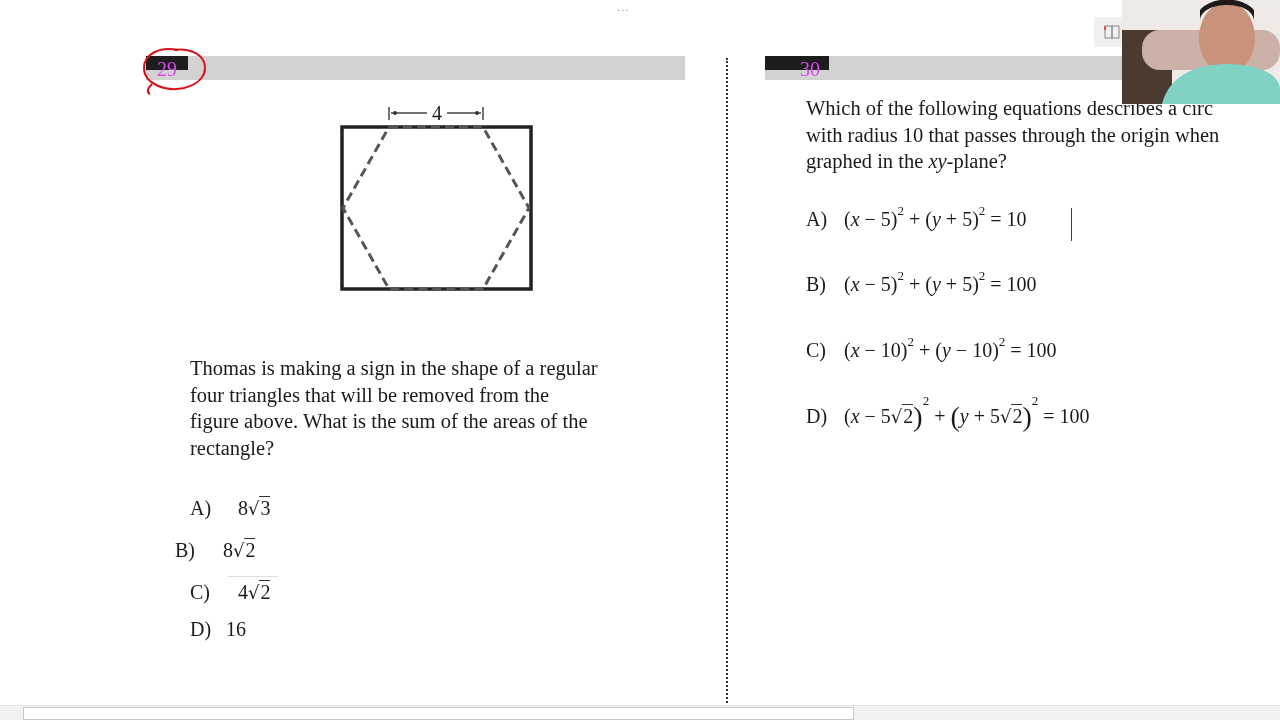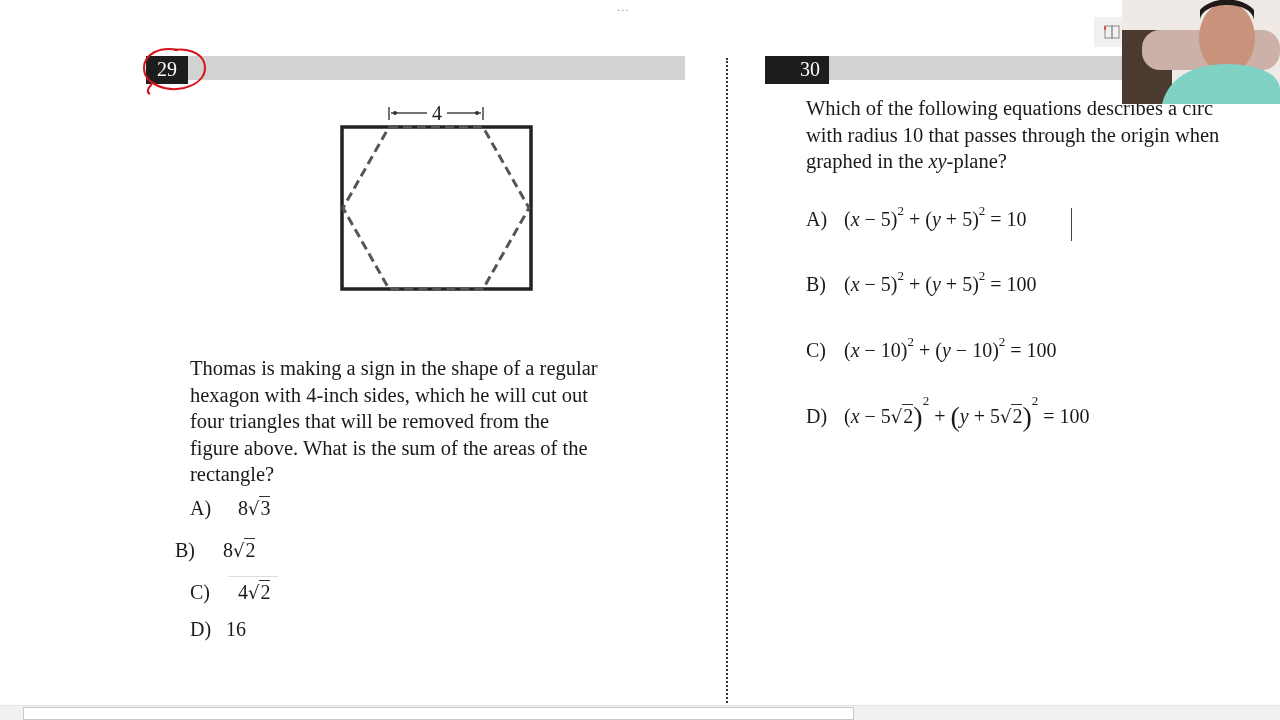--- a/index.html
+++ b/index.html
@@ -1,19 +1,19 @@
 <!DOCTYPE html>
 <html><head>
   <meta charset="utf-8">
   <style>
     html, body { margin:0; padding:0; }
     body { width:1280px; height:720px; position:relative; overflow:hidden; background:#ffffff; font-family:"Liberation Serif", "DejaVu Serif", serif; color:#1a1a1a; }
     .dots { position:absolute; left:617px; top:2px; font-size:10px; color:#8a8a8a; letter-spacing:1px; font-family:"DejaVu Sans", sans-serif; }
     .qbar { position:absolute; height:24px; background:#d2d2d2; }
-    .qnum { position:absolute; height:28px; background:#1d1d1d; color:#ffffff; font-size:20px; line-height:26px; text-align:center; }
+    .qnum { position:absolute; height:14px; background:#1d1d1d; color:#d946ef; font-size:20px; line-height:26px; text-align:center; }
     .divider { position:absolute; left:726px; top:58px; width:0; height:645px; border-left:2px dotted #333; }
     .stem { position:absolute; font-size:20.5px; line-height:26.6px; }
     .choice { position:absolute; font-size:20px; line-height:24px; white-space:nowrap; }
     .choice .lbl { display:inline-block; }
     .sqrt { display:inline-block; position:relative; }
     .sqrt .rad { font-family:"DejaVu Sans", sans-serif; font-size:18px; }
     .sqrt .under { border-top:1.4px solid #333; padding-left:1px; }
     sup { font-size:13px; position:relative; top:-3px; vertical-align:super; line-height:0; }
     .it { font-style:italic; }
     .bigparen { font-size:28px; position:relative; top:3px; line-height:0; }
@@ -43,21 +43,20 @@
     <line x1="112" y1="13" x2="146" y2="13" stroke="#444" stroke-width="1.5"></line>
     <circle cx="60" cy="13" r="2" fill="#333"></circle>
     <circle cx="142" cy="13" r="2" fill="#333"></circle>
     <text x="102" y="20" text-anchor="middle" font-family="Liberation Serif, serif" font-size="20" fill="#222">4</text>
     <rect x="7" y="27" width="189" height="162" fill="none" stroke="#222" stroke-width="3.5"></rect>
     <polygon points="54,27 148,27 194,108 148,189 54,189 8,108" fill="none" stroke="#555" stroke-width="3" stroke-dasharray="9,5"></polygon>
   </svg>
 
   <div class="stem" style="left:190px; top:313px; width:470px;margin-top:42px;">
     <div>Thomas is making a sign in the shape of a regular</div>
-    <div>hexagon with 4-inch sides, which he will cut out</div>
     <div>four triangles that will be removed from the</div>
     <div>figure above. What is the sum of the areas of the</div>
     <div>rectangle?</div>
   </div>
 
   <div class="choice" style="left:190px; top:496px;">
     <span class="lbl" style="width:48px;">A)</span><span>8</span><span class="sqrt"><span class="rad">√</span><span class="under">3</span></span>
   </div>
   <div class="choice" style="left:175px; top:538px;">
     <span class="lbl" style="width:48px;">B)</span><span>8</span><span class="sqrt"><span class="rad">√</span><span class="under">2</span></span>

